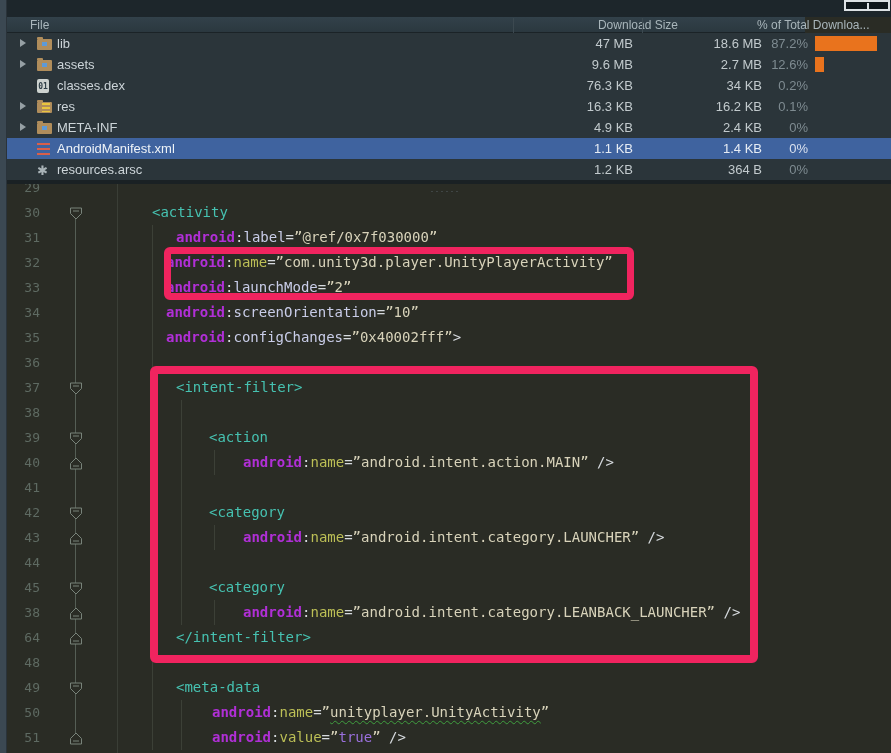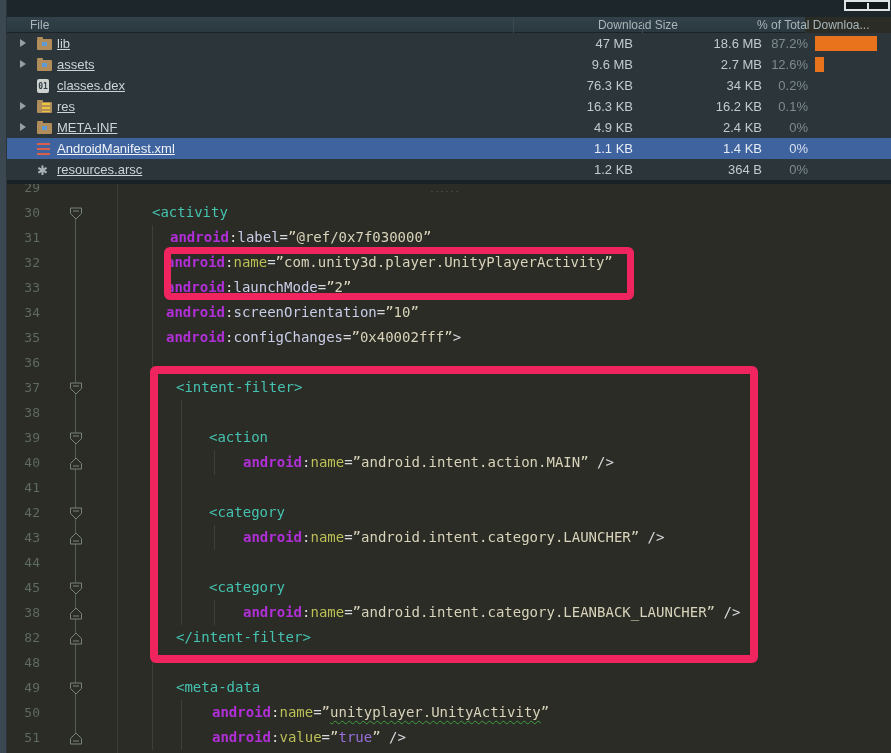--- a/index.html
+++ b/index.html
@@ -19,21 +19,21 @@
     color:#a9b6bb; font-size:12px; }
   .tree-header span { position:absolute; top:1px; line-height:14px; white-space:nowrap; }
   .th-file { left:30px; }
   .th-raw { right:251px;margin-top:41px; }
   .th-dl { right:127px; }
   .th-pct { left:757px; width:140px; overflow:hidden; }
   .th-sep { position:absolute; top:0; width:1px; height:16px; background:#202a30; border-right:1px solid #3c4950; }
   .tree-body { position:absolute; left:0; top:33px; width:891px; height:147px; background:#2b353a; z-index:4; }
   .tree-row { position:absolute; left:0; width:891px; height:21px; font-size:13px; color:#ccd4d8; }
   .tree-row.selected { background:#3f639f; color:#eef3f8;padding-left:36px; }
-  .tree-row .lbl { position:absolute; left:57px; top:0; line-height:21px; white-space:nowrap;text-decoration:underline; }
+  .tree-row .lbl { position:absolute; left:57px; top:0; line-height:21px; white-space:nowrap; }
   .tree-row .raw { position:absolute; right:258px; line-height:21px; color:#c2cacd; }
   .tree-row .dl  { position:absolute; right:129px; line-height:21px; color:#c2cacd; }
   .tree-row .pct { position:absolute; right:83px;  line-height:21px; color:#7e8b91; }
   .tree-row.selected .raw, .tree-row.selected .dl { color:#e6ecf4; }
   .tree-row.selected .pct { color:#d8e0ee; }
   .tree-row .bar { position:absolute; left:815px; top:3px; height:15px; background:#e9731d; }
   .arrow { position:absolute; left:20px; top:6px; width:0; height:0;
     border-left:6px solid #96a0a4; border-top:4px solid transparent; border-bottom:4px solid transparent; }
   .icon { position:absolute; left:37px; top:4px; }
   .ic-folder { width:15px; height:11px; background:#b08d5b; border-radius:1px; position:relative; margin-top:2px; }
@@ -174,21 +174,21 @@
       <div class="code-line" style="top: 16px;">
         <div class="lnum">30</div>
         <div class="fold"><svg width="14" height="13">
             <polygon points="1.5,1 12.5,1 12.5,6.5 7,12 1.5,6.5" fill="#2a2c25" stroke="#78837a"></polygon>
             <line x1="4" x2="10" y1="4" y2="4" stroke="#78837a"></line>
           </svg></div>
         <div class="ltext" style="left: 152px;"><span class="tk-tag">&lt;activity</span></div>
       </div>
       <div class="code-line" style="top: 41px;">
         <div class="lnum">31</div>
-        <div class="ltext" style="left: 170px;"><span class="tk-ns">android</span><span class="tk-p">:</span><span class="tk-attr2">label</span><span class="tk-p">=</span><span class="tk-str">”@ref/0x7f030000”</span></div>
+        <div class="ltext" style="left: 176px;"><span class="tk-ns">android</span><span class="tk-p">:</span><span class="tk-attr2">label</span><span class="tk-p">=</span><span class="tk-str">”@ref/0x7f030000”</span></div>
       </div>
       <div class="code-line" style="top: 66px;">
         <div class="lnum">32</div>
         <div class="ltext" style="left: 166px;"><span class="tk-ns">android</span><span class="tk-p">:</span><span class="tk-attr">name</span><span class="tk-p">=</span><span class="tk-str">”com.unity3d.player.UnityPlayerActivity”</span></div>
       </div>
       <div class="code-line" style="top: 91px;">
         <div class="lnum">33</div>
         <div class="ltext" style="left: 166px;"><span class="tk-ns">android</span><span class="tk-p">:</span><span class="tk-attr2">launchMode</span><span class="tk-p">=</span><span class="tk-str">”2”</span></div>
       </div>
       <div class="code-line" style="top: 116px;">
@@ -261,21 +261,21 @@
       </div>
       <div class="code-line" style="top: 416px;">
         <div class="lnum">38</div>
         <div class="fold"><svg width="14" height="13">
             <polygon points="7,1 12.5,6.5 12.5,12 1.5,12 1.5,6.5" fill="#2a2c25" stroke="#78837a"></polygon>
             <line x1="4" x2="10" y1="9" y2="9" stroke="#78837a"></line>
           </svg></div>
         <div class="ltext" style="left: 243px;"><span class="tk-ns">android</span><span class="tk-p">:</span><span class="tk-attr">name</span><span class="tk-p">=</span><span class="tk-str">”android.intent.category.LEANBACK_LAUNCHER”</span><span class="tk-p"> /&gt;</span></div>
       </div>
       <div class="code-line" style="top: 441px;">
-        <div class="lnum">82</div>
+        <div class="lnum">64</div>
         <div class="fold"><svg width="14" height="13">
             <polygon points="7,1 12.5,6.5 12.5,12 1.5,12 1.5,6.5" fill="#2a2c25" stroke="#78837a"></polygon>
             <line x1="4" x2="10" y1="9" y2="9" stroke="#78837a"></line>
           </svg></div>
         <div class="ltext" style="left: 176px;"><span class="tk-tag">&lt;/intent-filter&gt;</span></div>
       </div>
       <div class="code-line" style="top: 466px;">
         <div class="lnum">48</div>
       </div>
       <div class="code-line" style="top: 491px;">

